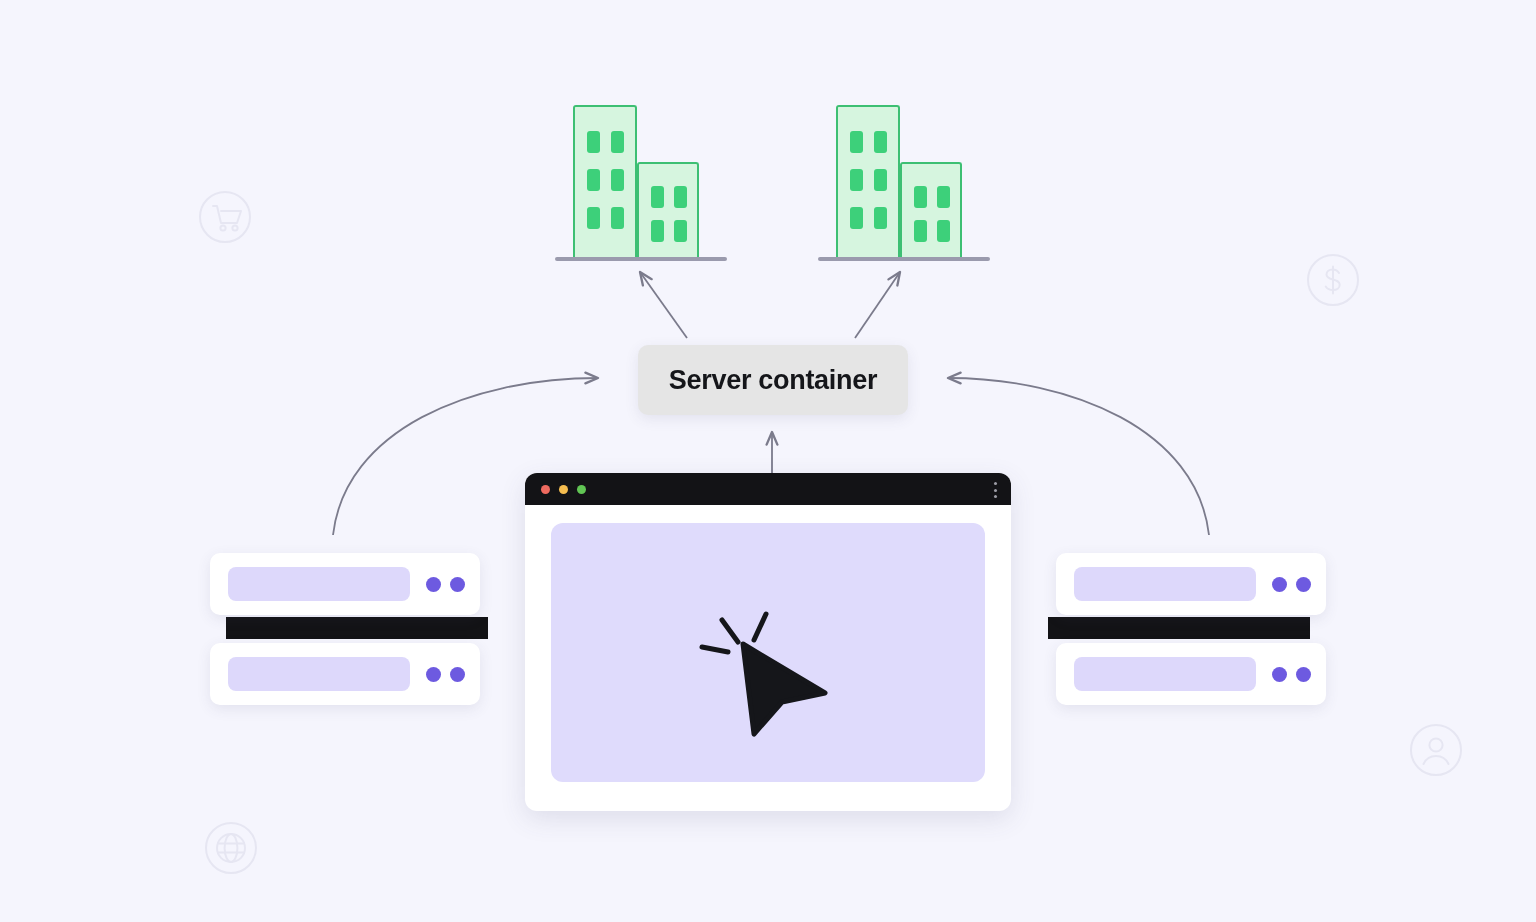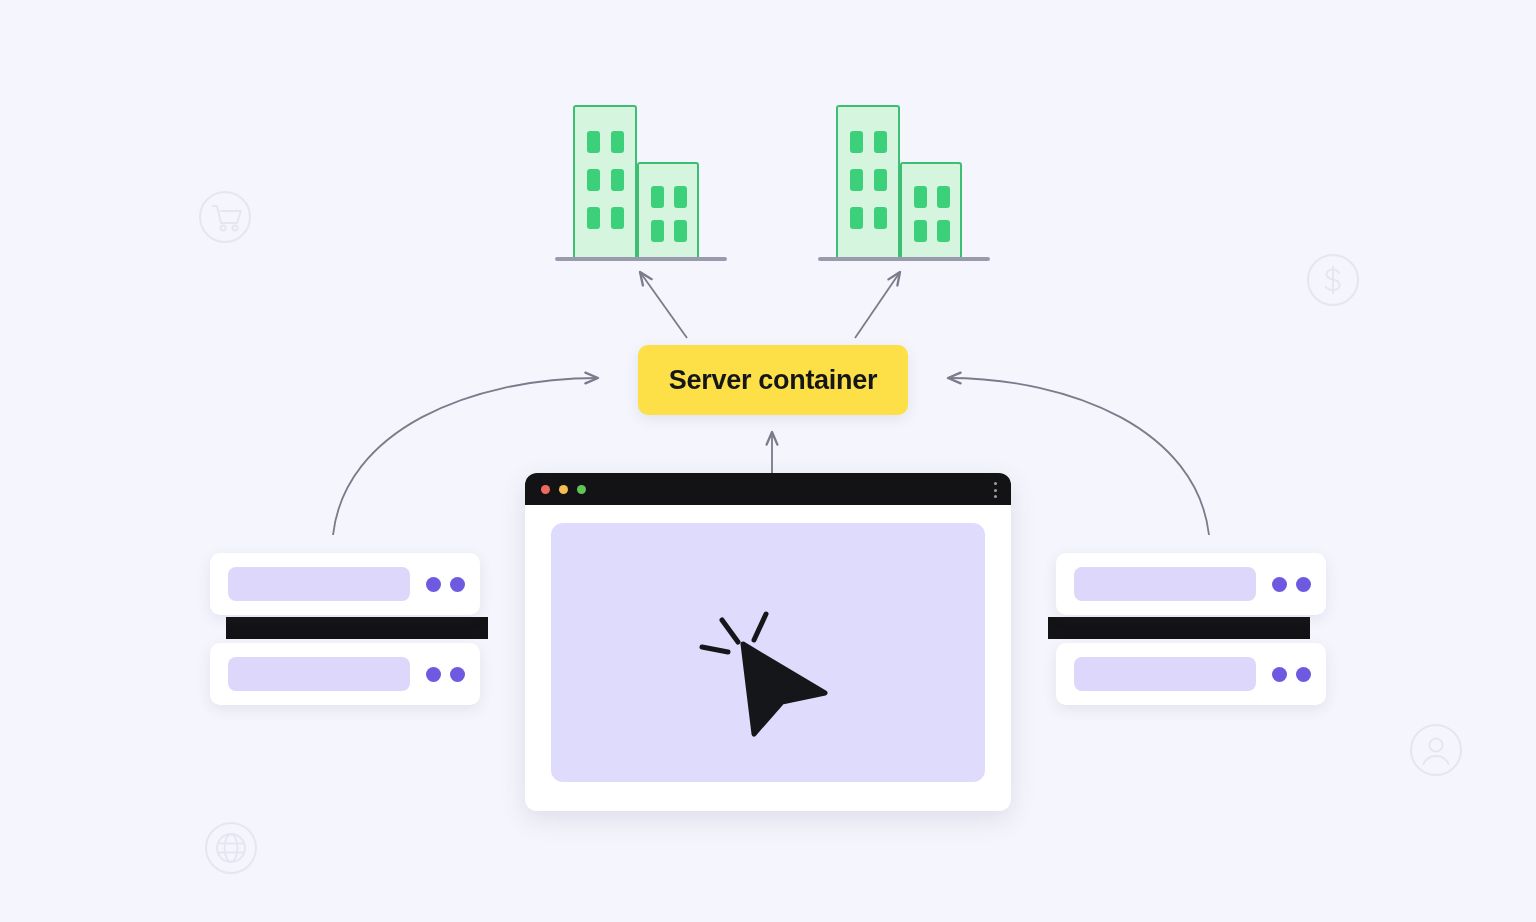--- a/index.html
+++ b/index.html
@@ -73,21 +73,21 @@
     background: #9a9aad;
   }
 
   
   #server-container-box {
     position: absolute;
     left: 638px;
     top: 345px;
     width: 270px;
     height: 70px;
-    background: #fde047;
+    background: #e5e5e5;
     border-radius: 10px;
     box-shadow: 0 4px 14px rgba(70,70,110,0.10);
     display: flex;
     align-items: center;
     justify-content: center;
   }
   #server-container-box .label {
     font-size: 27px;
     font-weight: bold;
     color: #15161a;

